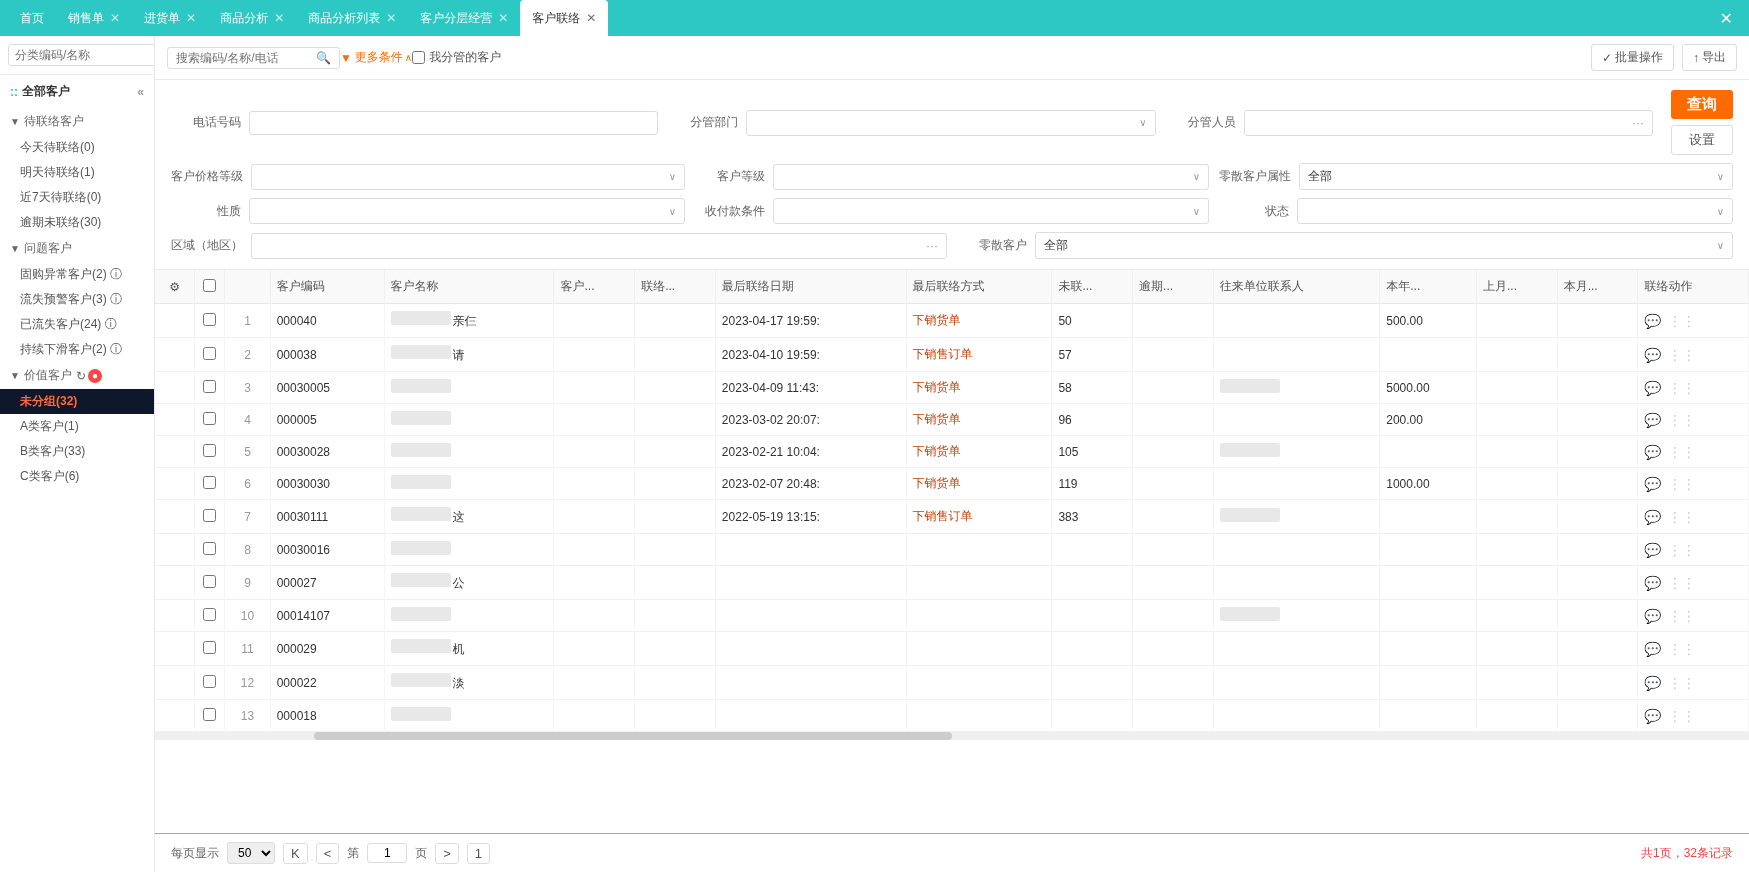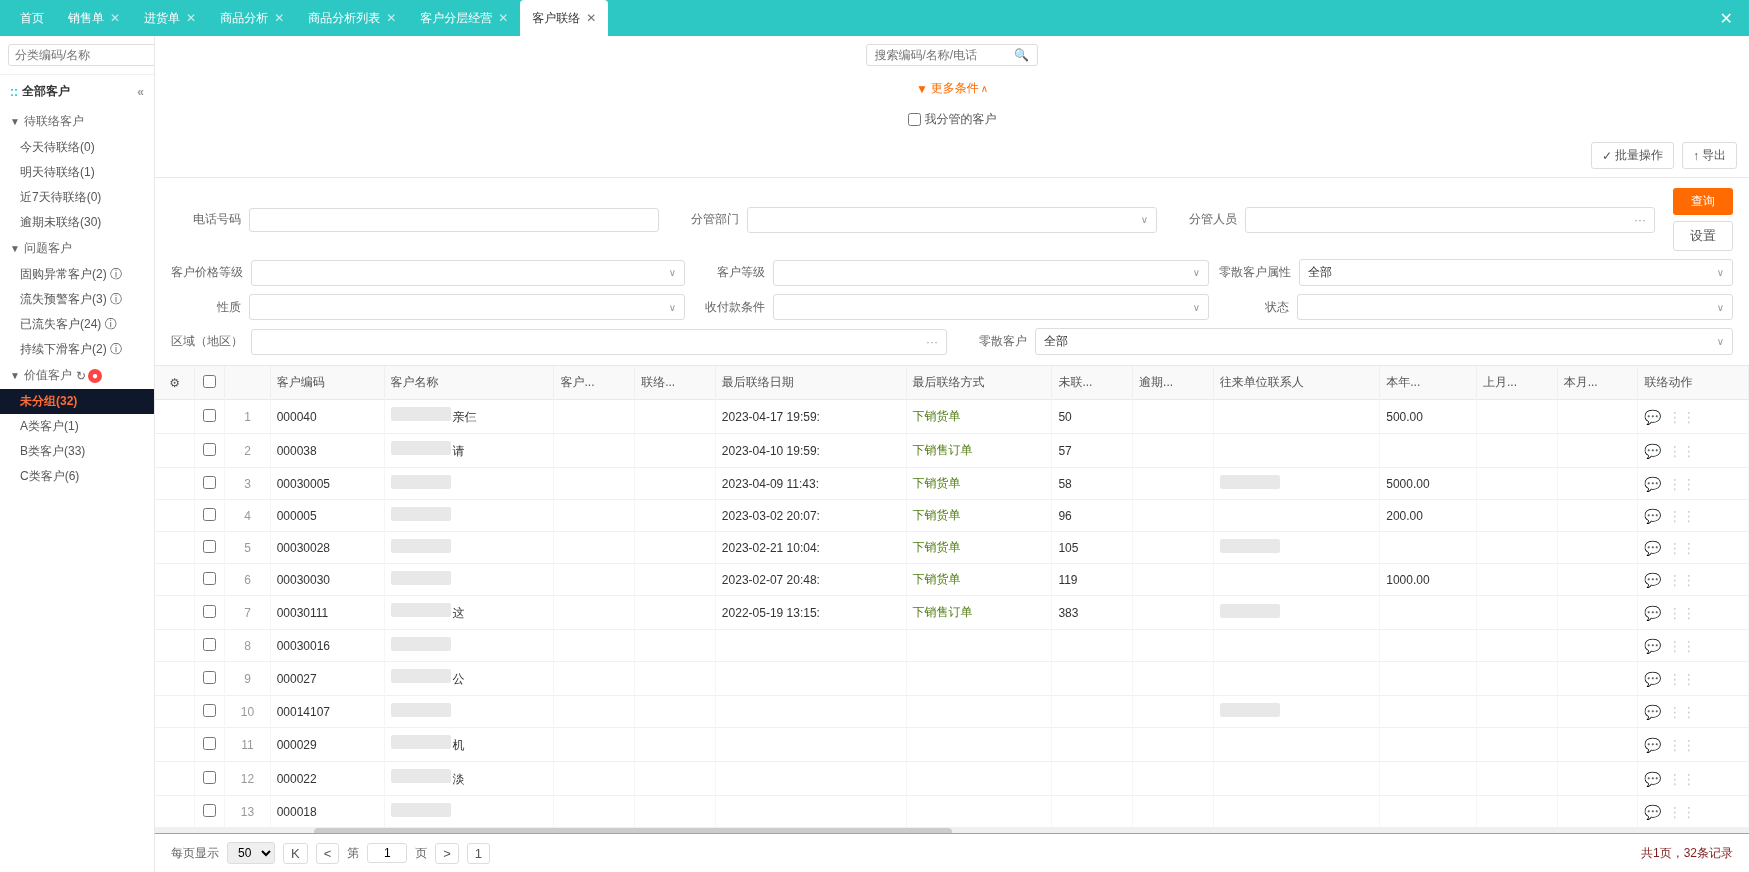--- a/index.html
+++ b/index.html
@@ -129,22 +129,21 @@
       overflow: hidden;
     }
 
     
     .filter-bar {
       background: #fff;
       padding: 8px 12px;
       border-bottom: 1px solid #e8e8e8;
       display: flex;
       align-items: center;
-      gap: 14px;
-      flex-direction: column;
+      gap: 0;
     }
     .filter-search-wrap {
       display: flex;
       align-items: center;
       border: 1px solid #ddd;
       border-radius: 3px;
       padding: 3px 8px;
       background: #fff;
     }
     .filter-search-wrap input {
@@ -247,21 +246,22 @@
       min-height: 26px;
     }
     .adv-select .chev { color: #999; font-size: 10px; }
     .btn-query {
       background: #ff6b00;
       color: #fff;
       border: none;
       border-radius: 3px;
       padding: 5px 16px;
       cursor: pointer;
-      font-size: 12px;
+      font-size: 15px;
+      font-weight: bold;
     }
     .btn-reset {
       background: #fff;
       color: #555;
       border: 1px solid #ddd;
       border-radius: 3px;
       padding: 5px 16px;
       cursor: pointer;
       font-size: 13px;
     }
@@ -302,21 +302,21 @@
     tbody tr {
       border-bottom: 1px solid #f0f0f0;
     }
     tbody td {
       padding: 7px 6px;
       color: #333;
       border-right: 1px solid #f5f5f5;
       white-space: nowrap;
     }
     .td-link {
-      color: #4d7c0f;
+      color: #c2410c;
       cursor: pointer;
       text-decoration: none;
     }
     .td-blurred {
       background: #e8e8e8;
       color: transparent;
       border-radius: 2px;
       display: inline-block;
       min-width: 60px;
       height: 14px;
@@ -364,21 +364,21 @@
     .pagination-btn:disabled { color: #ccc; cursor: default; }
     .pagination-page-input {
       border: 1px solid #ddd;
       border-radius: 3px;
       padding: 2px 6px;
       width: 40px;
       text-align: center;
       font-size: 12px;
       outline: none;
     }
-    .pagination-right { margin-left: auto; color: #7f1d1d; }
+    .pagination-right { margin-left: auto; color: #ef4444; }
     .scrollbar-area {
       height: 8px;
       background: #f0f0f0;
       position: relative;
     }
     .scrollbar-thumb {
       height: 8px;
       width: 40%;
       background: #ccc;
       border-radius: 4px;

